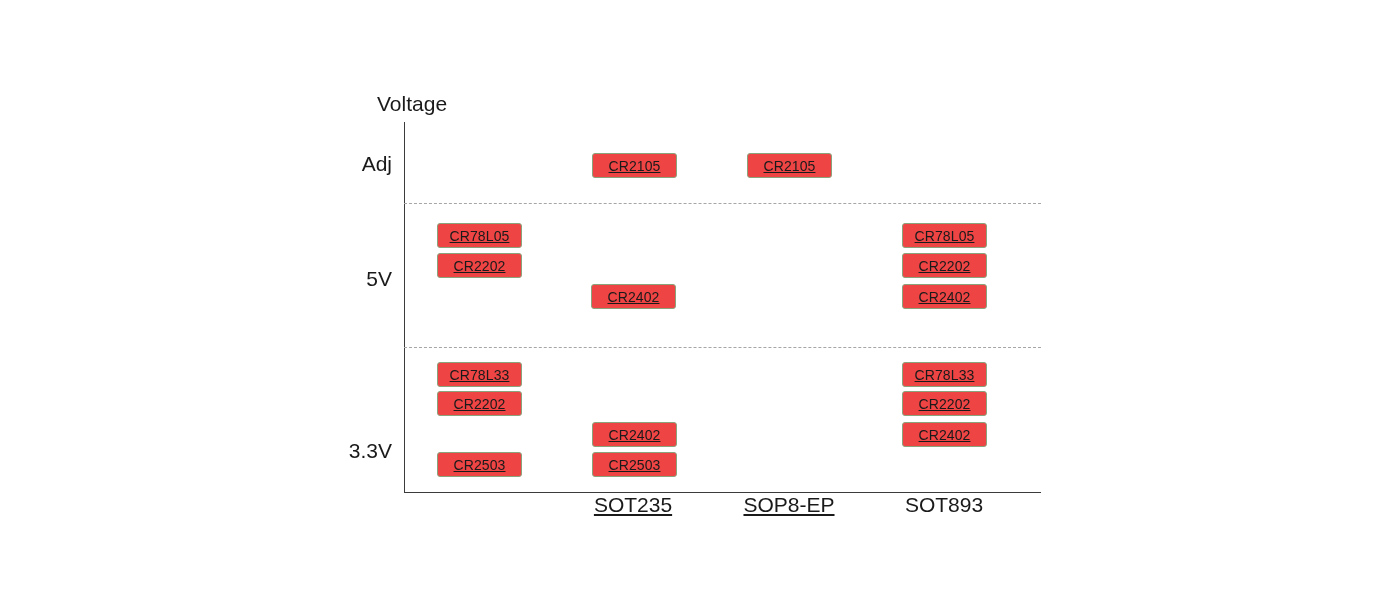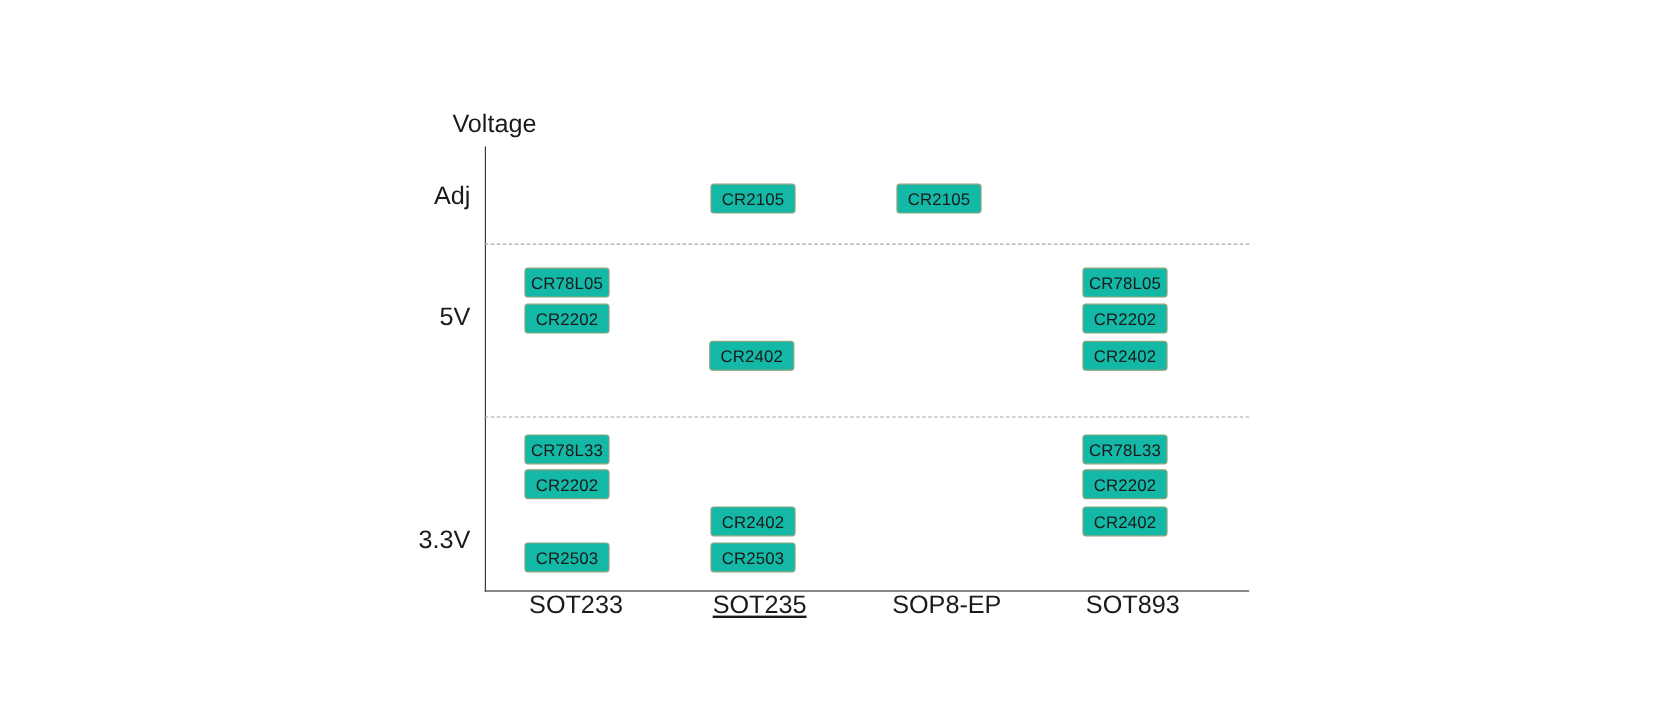--- a/index.html
+++ b/index.html
@@ -65,74 +65,74 @@
   .y-label {
     position: absolute;
     right: 1008px; 
     font-size: 21px;
     line-height: 26px;
     text-align: left;
     white-space: nowrap;
     color: #1a1a1a;
   }
   .y-label.adj   { top: 151px; }
-  .y-label.v5    { top: 252px; }
+  .y-label.v5    { top: 266px; }
   .y-label.v33   { top: 403px; margin-top: 35px; }
 
   
   .x-label {
     position: absolute;
     top: 492px;
     width: 180px;
     text-align: center;
     font-size: 21px;
     line-height: 26px;
     color: #1a1a1a;
     white-space: nowrap;
   }
 
   
   .part-box {
     position: absolute;
-    width: 71px;
+    width: 85px;
     height: 25px;
     box-sizing: border-box;
-    background: #14b8a6;
+    background: #ef4444;
     border: 1px solid #8aa37c;
     border-radius: 3px;
     display: flex;
     align-items: center;
     justify-content: center;
     font-size: 14px;
     line-height: 14px;
     color: #1a1a1a;
     letter-spacing: 0.1px;
     white-space: nowrap;
+    text-decoration: underline;
   }
 </style>
 </head>
 <body>
 
 <div id="chart-root">
 
   <div class="axis-title">Voltage</div>
 
   <div class="y-axis"></div>
   <div class="x-axis"></div>
 
   <div class="band-divider d1"></div>
   <div class="band-divider d2"></div>
 
   <div class="y-label adj">Adj</div>
   <div class="y-label v5">5V</div>
   <div class="y-label v33">3.3V</div>
 
-  <div class="x-label" style="left:390px;">SOT233</div>
   <div class="x-label" style="left:543px;text-decoration:underline;">SOT235</div>
-  <div class="x-label" style="left:699px;">SOP8-EP</div>
+  <div class="x-label" style="left:699px;text-decoration:underline;">SOP8-EP</div>
   <div class="x-label" style="left:854px;">SOT893</div>
 
   <div id="boxes-layer">
       <div class="part-box" style="left: 592px; top: 153px;">CR2105</div>
       <div class="part-box" style="left: 747px; top: 153px;">CR2105</div>
       <div class="part-box" style="left: 437px; top: 223px;">CR78L05</div>
       <div class="part-box" style="left: 437px; top: 253px;">CR2202</div>
       <div class="part-box" style="left: 591px; top: 284px;">CR2402</div>
       <div class="part-box" style="left: 902px; top: 223px;">CR78L05</div>
       <div class="part-box" style="left: 902px; top: 253px;">CR2202</div>

